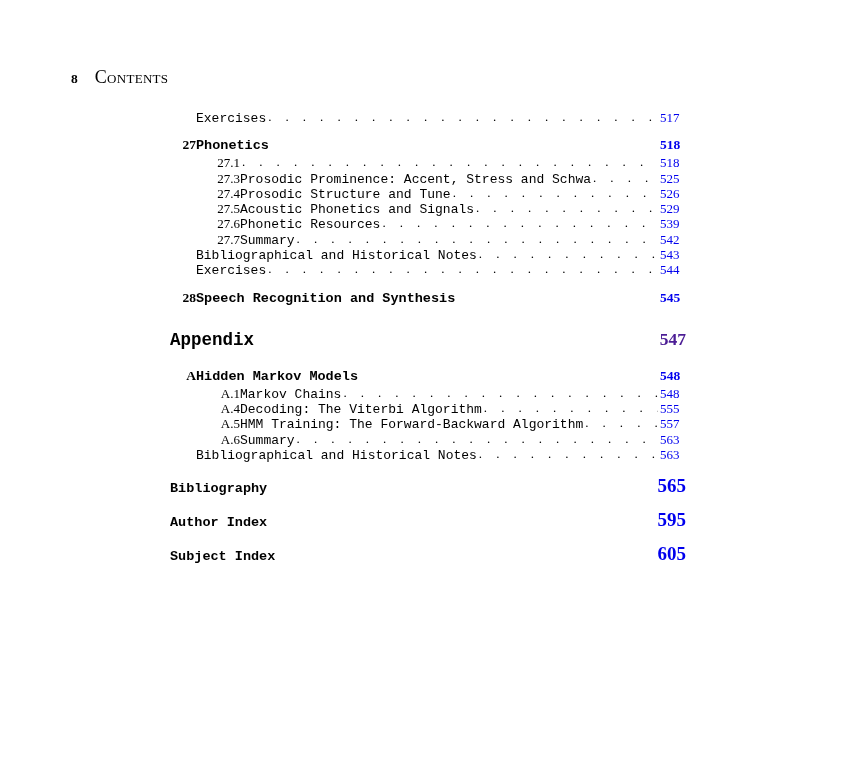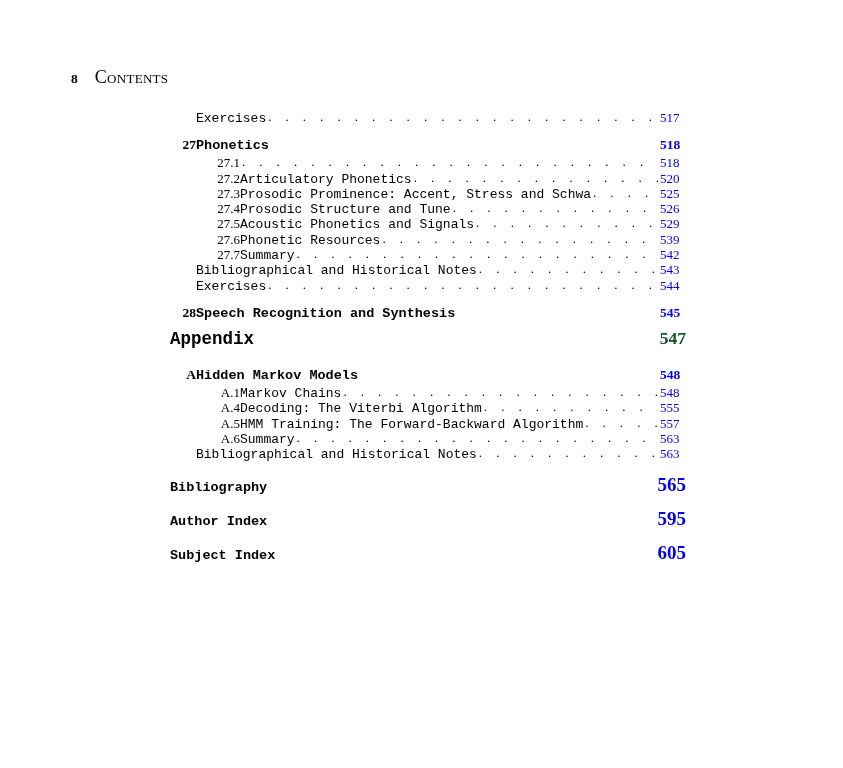--- a/index.html
+++ b/index.html
@@ -122,31 +122,31 @@
   }
   .row.chapter .page {
     font-weight: bold;
     font-size: 13.5px;
   }
   .row.chapter .leader::after { content: ""; }
 
   
   .row.part {
     height: 24px;
-    margin-top: 8px;
+    margin-top: 24px;
     gap: 8px;
   }
   .row.part .title {
     font-weight: bold;
     font-size: 17.5px;
   }
   .row.part .page {
     font-weight: bold;
     font-size: 17.5px;
-    color: #14532d;
+    color: #4c1d95;
   }
   .row.part .leader::after { content: ""; }
 
   
   .row.backmatter {
     height: 18px;
     margin-top: 16px;
   }
   .row.backmatter .title {
     font-weight: bold;
@@ -180,26 +180,20 @@
       <span class="title">Phonetics</span>
       <span class="leader"></span>
       <span class="page">518</span>
     </div>
     <div class="row section">
       <span class="num">27.1</span>
       <span class="leader"></span>
       <span class="page">518</span>
     </div>
     <div class="row section">
-      <span class="num">27.2</span>
-      <span class="title">Articulatory Phonetics</span>
-      <span class="leader"></span>
-      <span class="page">520</span>
-    </div>
-    <div class="row section">
       <span class="num">27.3</span>
       <span class="title">Prosodic Prominence: Accent, Stress and Schwa</span>
       <span class="leader"></span>
       <span class="page">525</span>
     </div>
     <div class="row section">
       <span class="num">27.4</span>
       <span class="title">Prosodic Structure and Tune</span>
       <span class="leader"></span>
       <span class="page">526</span>

